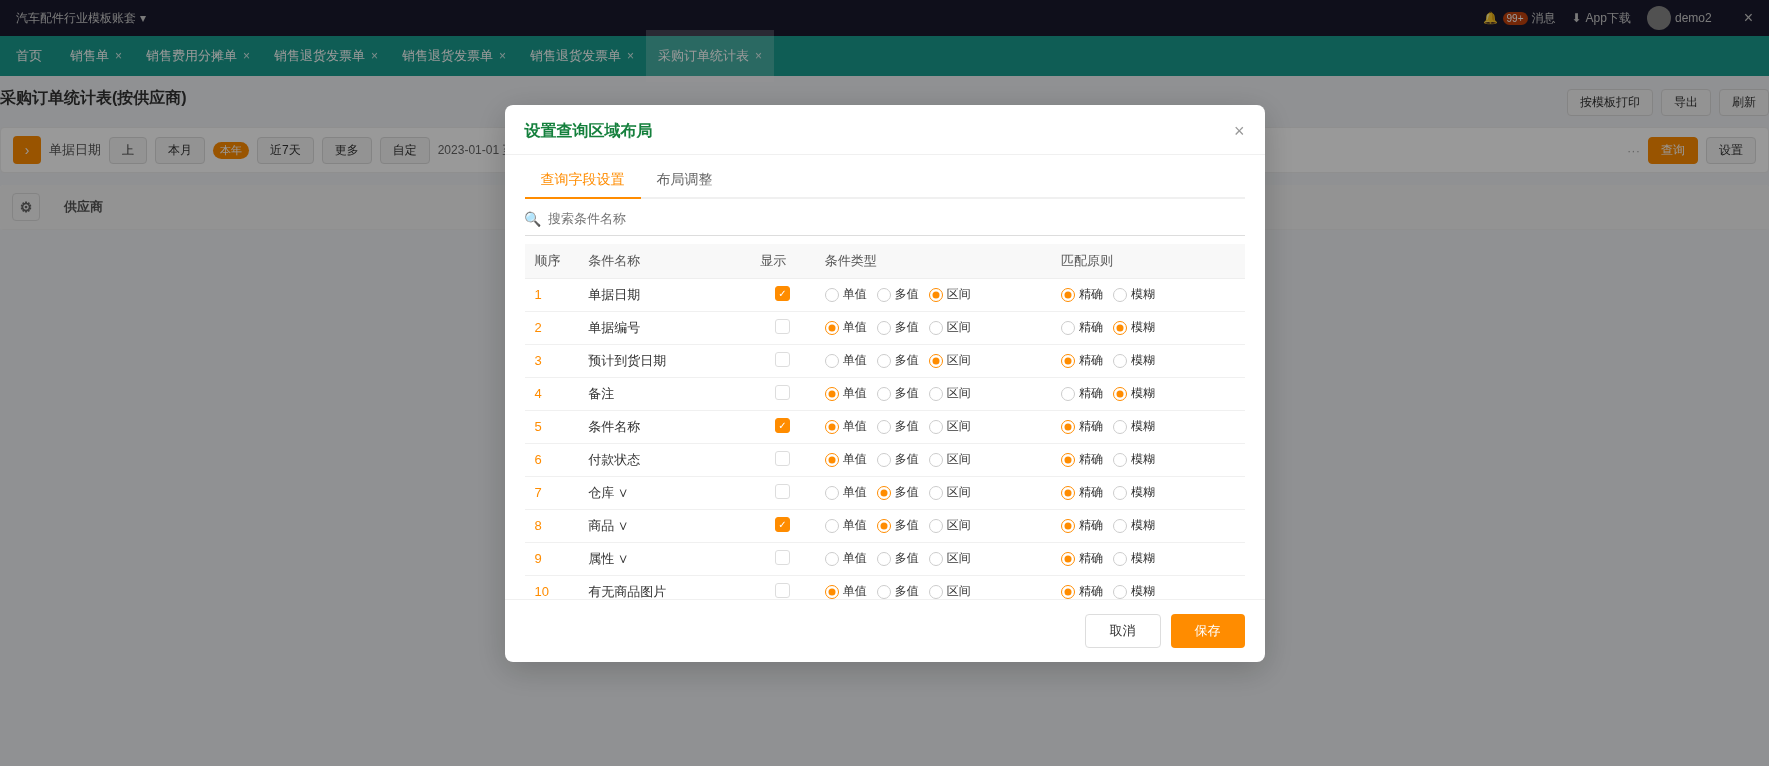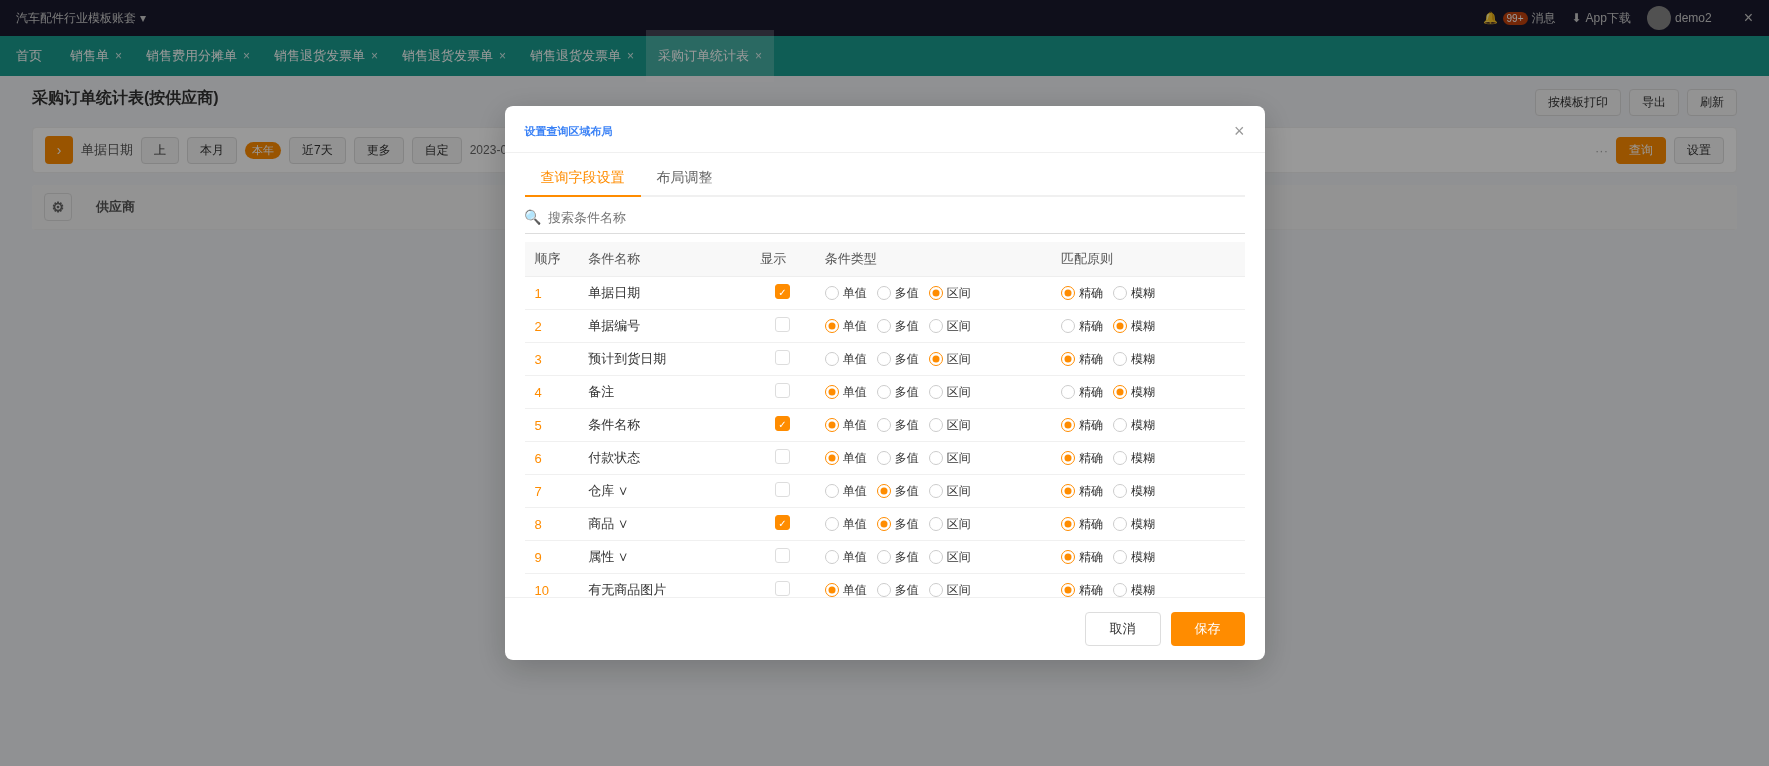--- a/index.html
+++ b/index.html
@@ -67,21 +67,21 @@
       height: 52px;
       display: flex;
       align-items: center;
       cursor: pointer;
       gap: 6px;
     }
     .nav-tab .tab-close { font-size: 12px; opacity: 0.8; }
 
     
     .page-area {
-      padding: 12px 32px;
+      padding: 12px 0;
     }
     .page-title {
       font-size: 16px;
       font-weight: bold;
       color: #333;
       margin-bottom: 8px;
     }
     .toolbar-btn {
       background: #f5f5f5;
       border: 1px solid #ddd;
@@ -126,23 +126,23 @@
       box-shadow: 0 8px 32px rgba(0,0,0,0.2);
     }
     .dialog-header {
       display: flex;
       align-items: center;
       justify-content: space-between;
       padding: 16px 20px 12px;
       border-bottom: 1px solid #f0f0f0;
     }
     .dialog-title {
-      font-size: 11px;
+      font-size: 16px;
       font-weight: bold;
-      color: #3b82f6;
+      color: #15803d;
     }
     .dialog-close {
       cursor: pointer;
       font-size: 18px;
       color: #999;
       line-height: 1;
     }
     .dialog-body {
       flex: 1;
       overflow: hidden;

